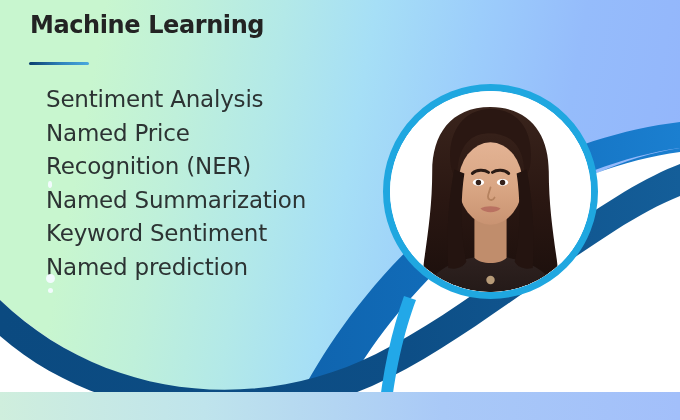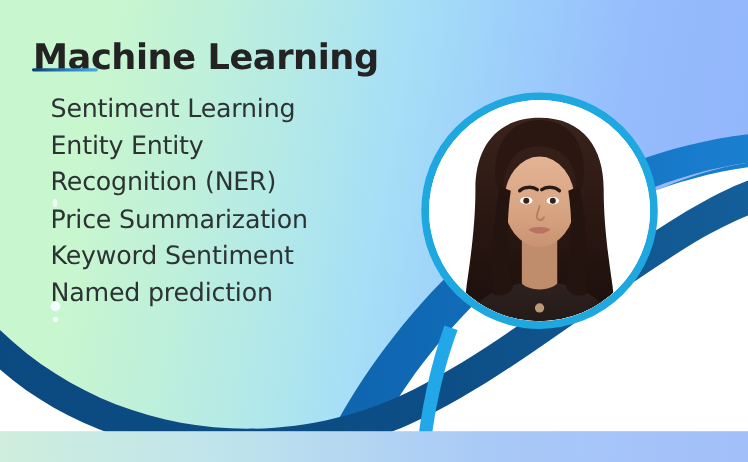--- a/index.html
+++ b/index.html
@@ -43,24 +43,24 @@
     top: 0;
     width: 400px;
     height: 420px;
     z-index: 5;
     pointer-events: none;
   }
 
   .title {
     position: absolute;
     left: 30px;
-    top: 32px;
+    top: 5px;
     margin: 0;
     font-family: "DejaVu Sans", sans-serif;
-    font-size: 32px;
+    font-size: 24px;
     line-height: 41px;
     font-weight: bold;
     letter-spacing: -0.4px;
     color: #232323;
     white-space: nowrap;
   }
 
   .title-underline {
     position: absolute;
     left: 29px;
@@ -204,24 +204,24 @@
     </g>
   </svg>
 
   <div class="text-col">
 
     <h1 class="title">Machine Learning</h1>
 
     <div class="title-underline"></div>
 
     <ul class="feature-list">
-      <li>Sentiment Learning</li>
-      <li>Entity Entity</li>
+      <li>Sentiment Analysis</li>
+      <li>Named Price</li>
       <li>Recognition (NER)</li>
-      <li>Price Summarization</li>
+      <li>Named Summarization</li>
       <li>Keyword Sentiment</li>
       <li>Named prediction</li>
     </ul>
 
     <span class="speck s1"></span>
     <span class="speck s2"></span>
     <span class="speck s3"></span>
   </div>
 
   <div class="portrait-wrap">

